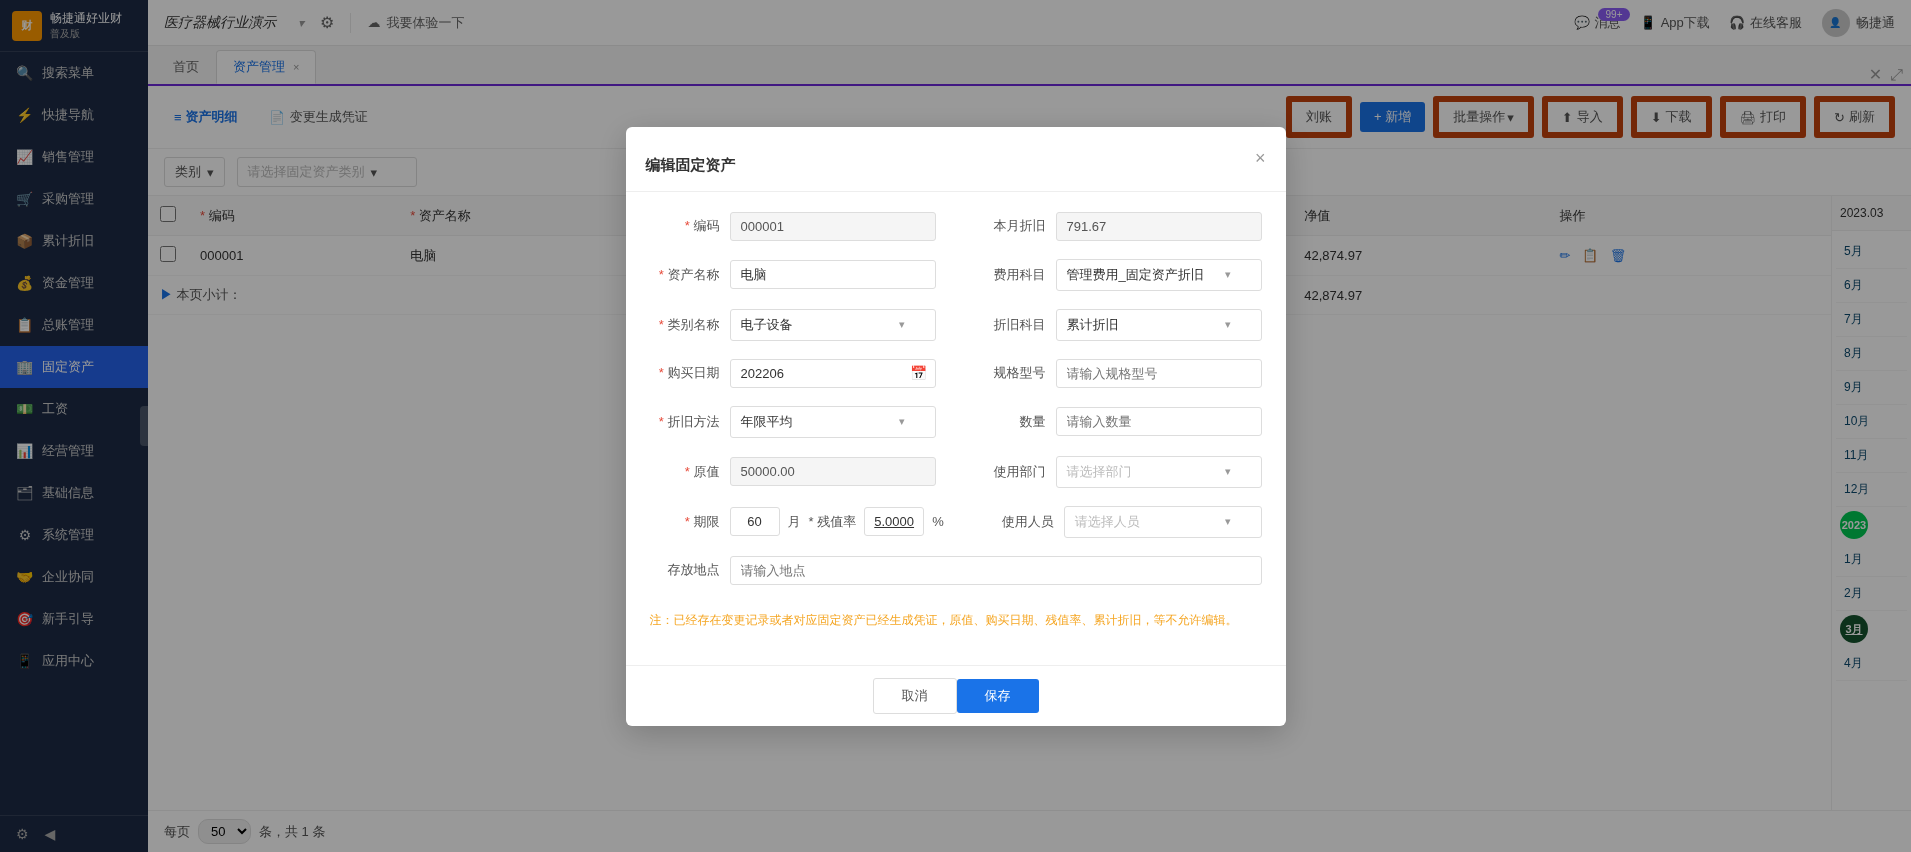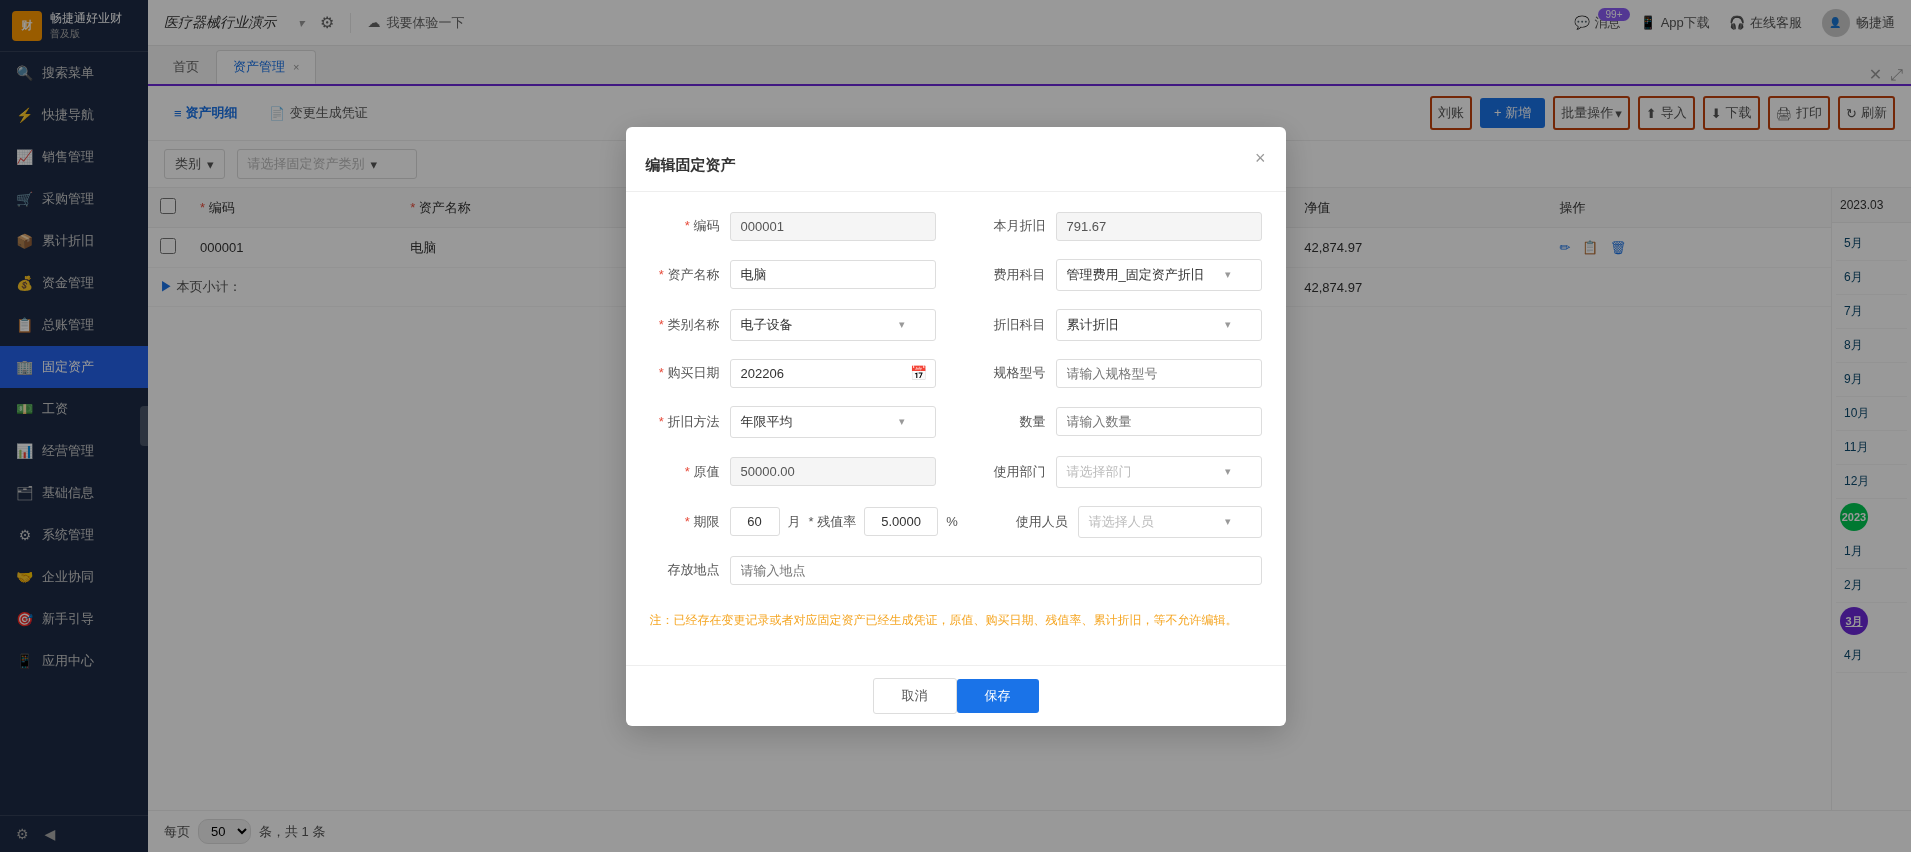--- a/index.html
+++ b/index.html
@@ -151,21 +151,21 @@
       display: flex; align-items: center; gap: 8px;
     }
     .btn-primary {
       background: #1a73e8; color: #fff;
       border: none; padding: 6px 14px;
       border-radius: 3px; cursor: pointer; font-size: 13px;
       display: flex; align-items: center; gap: 4px;
     }
     .btn-default {
       background: #fff; color: #555;
-      border: 2px solid #c2410c; padding: 6px 6px;
+      border: 6px solid #c2410c; padding: 6px 14px;
       border-radius: 3px; cursor: pointer; font-size: 13px;
       display: flex; align-items: center; gap: 4px;
     }
     .btn-with-arrow { display: flex; align-items: center; gap: 2px; }
 
     
     .filter-bar {
       background: #fff;
       padding: 8px 16px;
       display: flex; align-items: center; gap: 12px;
@@ -227,21 +227,21 @@
       border-bottom: 1px solid #f5f5f5;
       font-size: 12px; color: #0c4a6e;
     }
     .date-circle {
       width: 28px; height: 28px;
       border-radius: 50%;
       display: flex; align-items: center; justify-content: center;
       font-size: 11px; font-weight: bold;
     }
     .date-circle.green { background: #00c853; color: #fff; }
-    .date-circle.blue { background: #6d28d9; color: #fff; text-decoration: underline; }
+    .date-circle.blue { background: #14532d; color: #fff; text-decoration: underline; }
 
     
     .bottom-bar {
       background: #fff;
       padding: 8px 16px;
       border-top: 1px solid #eee;
       display: flex; align-items: center; gap: 8px;
       font-size: 13px; color: #555;
       flex-shrink: 0;
     }
@@ -324,24 +324,25 @@
       display: flex; align-items: center; gap: 8px; flex: 1;
     }
     .period-input {
       width: 50px;
       border: 1px solid #ddd; border-radius: 3px;
       padding: 6px 8px; font-size: 13px; color: #333;
       text-align: center;
     }
     .period-unit { font-size: 13px; color: #555; }
     .residual-input {
-      width: 74px;
+      width: 60px;
       border: 1px solid #ddd; border-radius: 3px;
       padding: 6px 8px; font-size: 13px; color: #333;
       text-align: center;
+      text-decoration: underline;
     }
 
     .dialog-note {
       font-size: 12px; color: #f5a623;
       padding: 8px 0 16px;
       line-height: 1.5;
     }
     .dialog-footer {
       padding: 12px 20px;
       border-top: 1px solid #eee;

